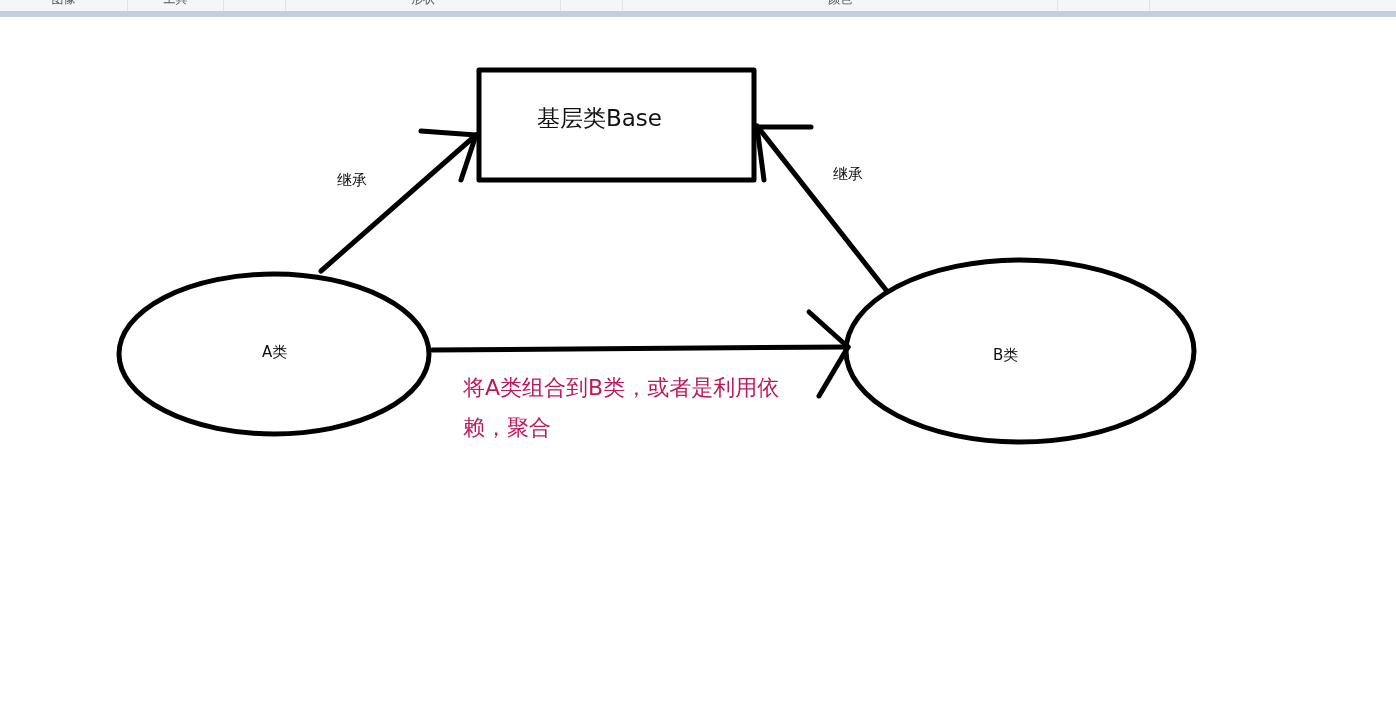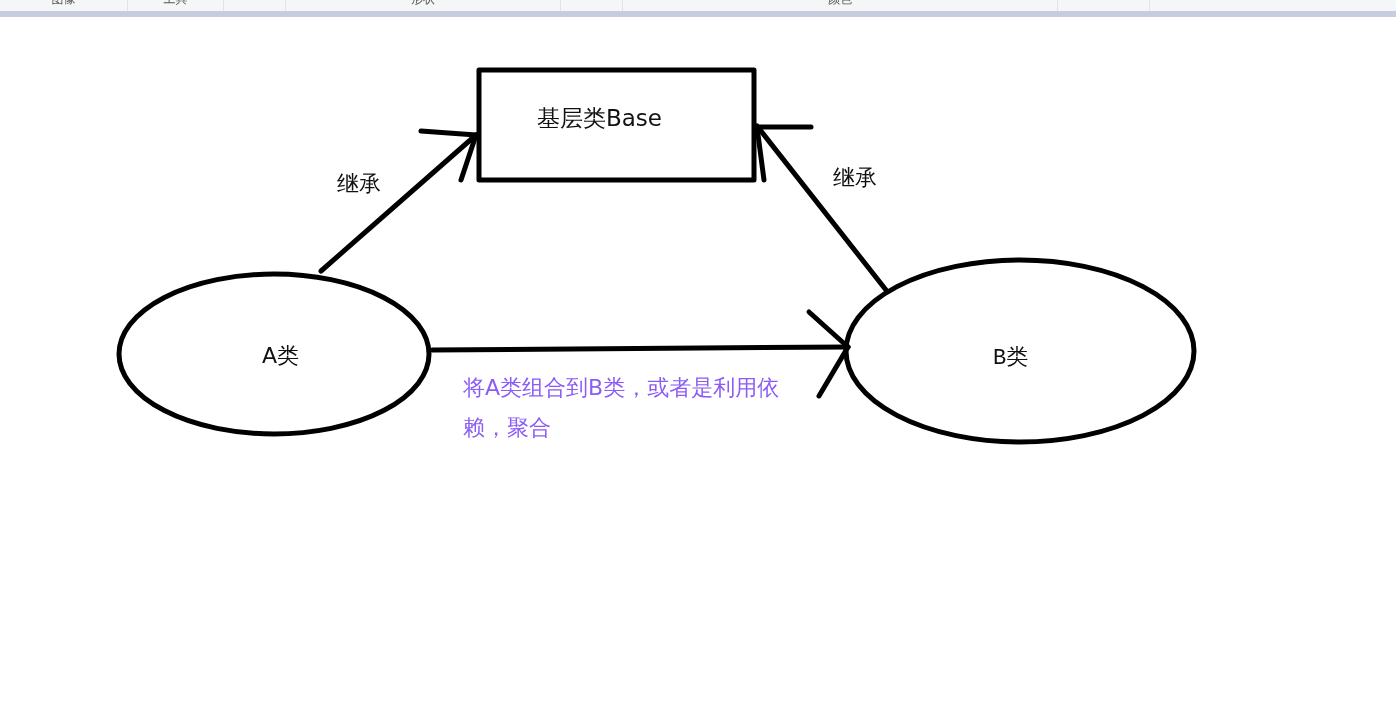--- a/index.html
+++ b/index.html
@@ -28,25 +28,25 @@
       position: absolute; left: 0; top: 11px; width: 1396px; height: 6px;
       background: #c6cddd;
     }
     .canvas {
       position: absolute; left: 0; top: 17px; width: 1123px; height: 693px;
       background: #ffffff;
       margin-left: 8px;
     }
     svg.drawing { position: absolute; left: 0; top: 0; }
     .lbl {
-      position: absolute; color: #111; font-size: 22px; line-height: 1;
+      position: absolute; color: #111; font-size: 15px; line-height: 1;
       white-space: nowrap;
     }
     .note {
-      position: absolute; color: #8b5cf6; font-size: 22px; line-height: 40px;
+      position: absolute; color: #be185d; font-size: 22px; line-height: 40px;
       width: 345px;
     }
   </style>
 </head>
 <body>
 
 <div class="ribbon-labels">
   <div class="ribbon-group" style="left:0;width:128px">
       <span>图像</span>
     </div>
@@ -96,17 +96,17 @@
       <g>
         <line x1="424" y1="350" x2="840" y2="347"></line>
         <line x1="801" y1="312" x2="840" y2="347"></line>
         <line x1="840" y1="347" x2="811" y2="396"></line>
       </g>
     </g>
   </svg>
 
   <div class="lbl" style="left:529px;top:90px;font-size:23px;">基层类Base</div>
   <div class="lbl" style="left:254px;top:328px;">A类</div>
-  <div class="lbl" style="left:985px;top:331px;font-family:Liberation Mono, monospace;">B类</div>
+  <div class="lbl" style="left:985px;top:331px;">B类</div>
   <div class="lbl" style="left:329px;top:156px;">继承</div>
   <div class="lbl" style="left:825px;top:150px;">继承</div>
   <div class="note" style="left:455px;top:351px;">将A类组合到B类，或者是利用依赖，聚合</div>
 </div>
 
 </body></html>

